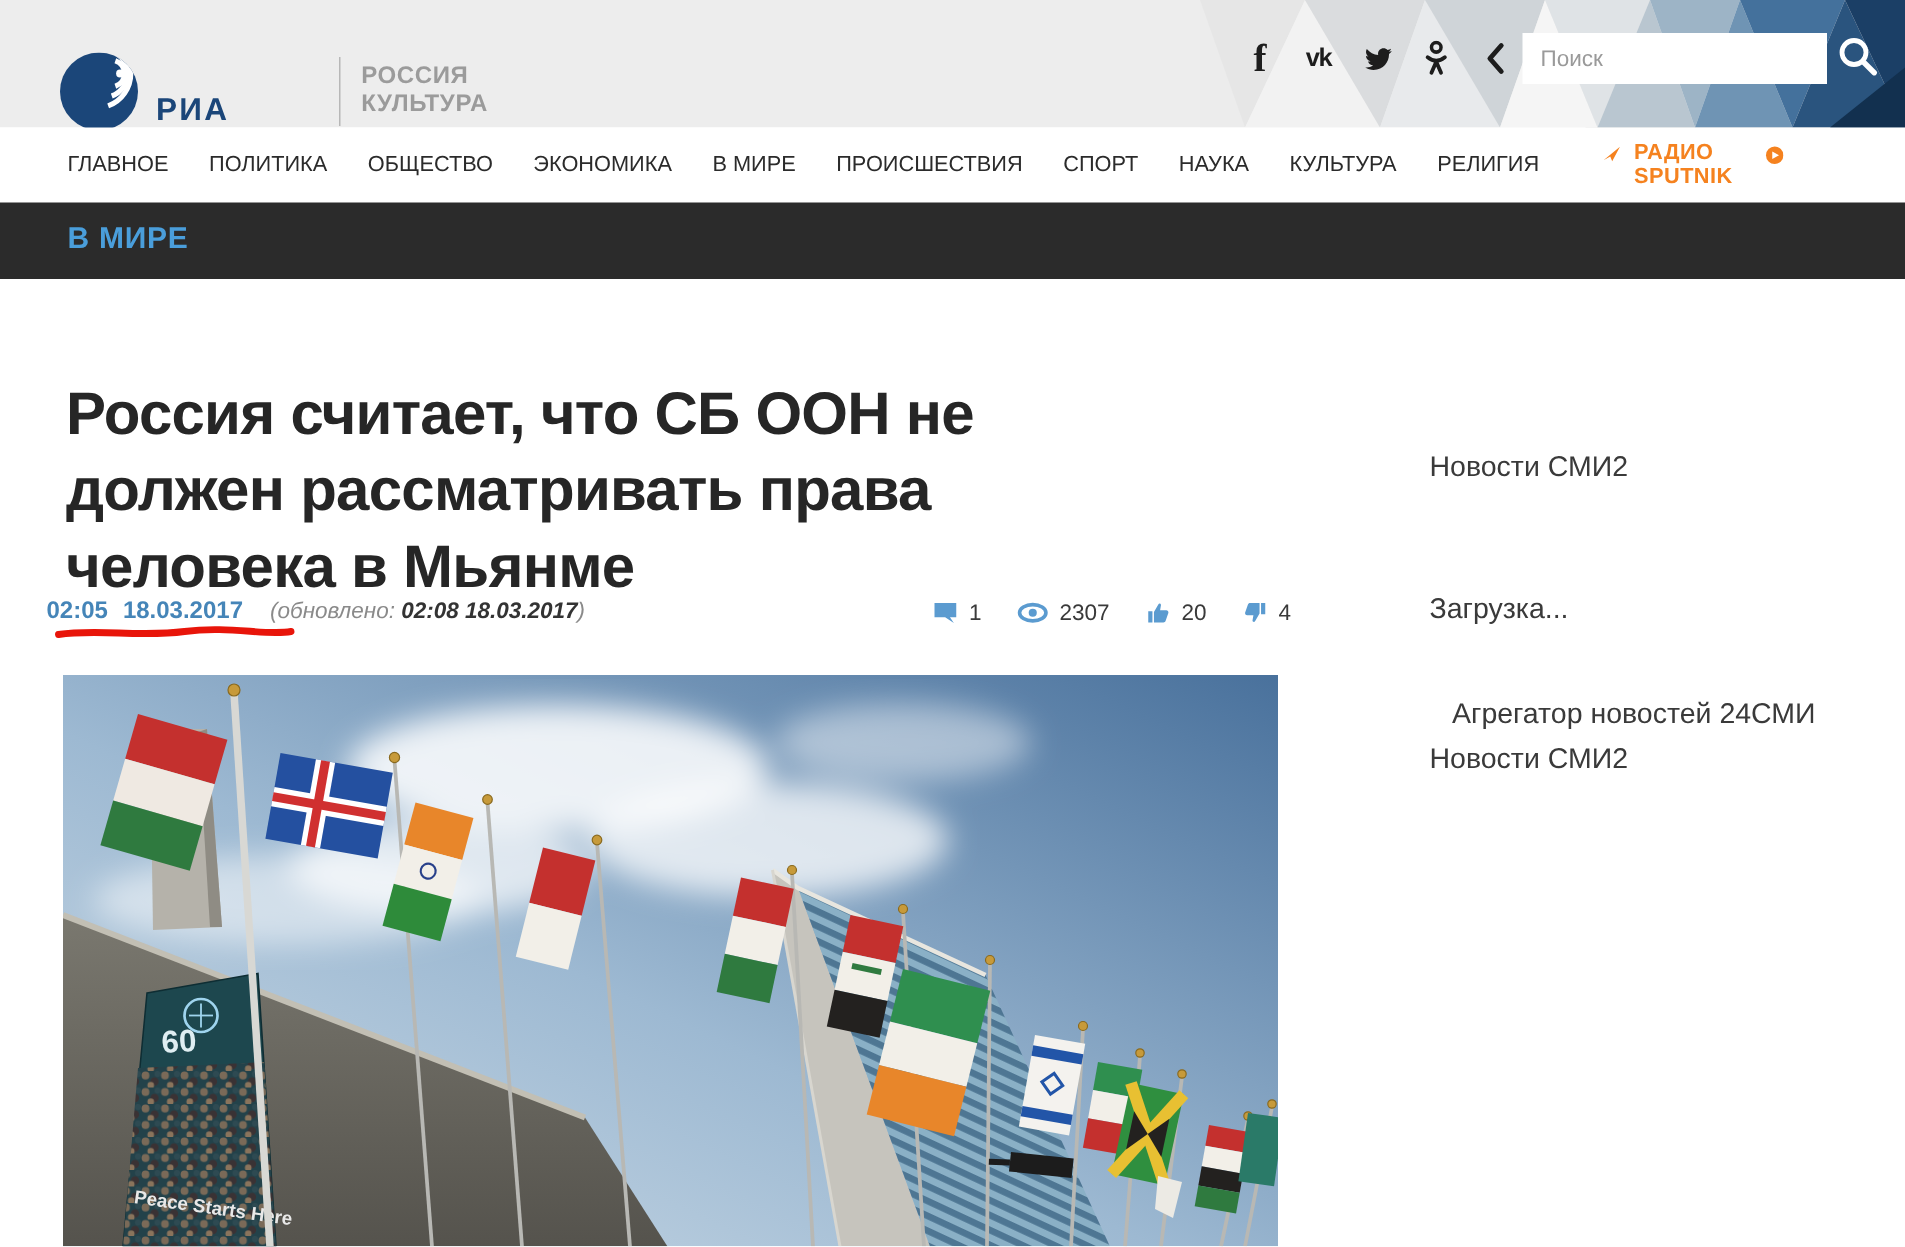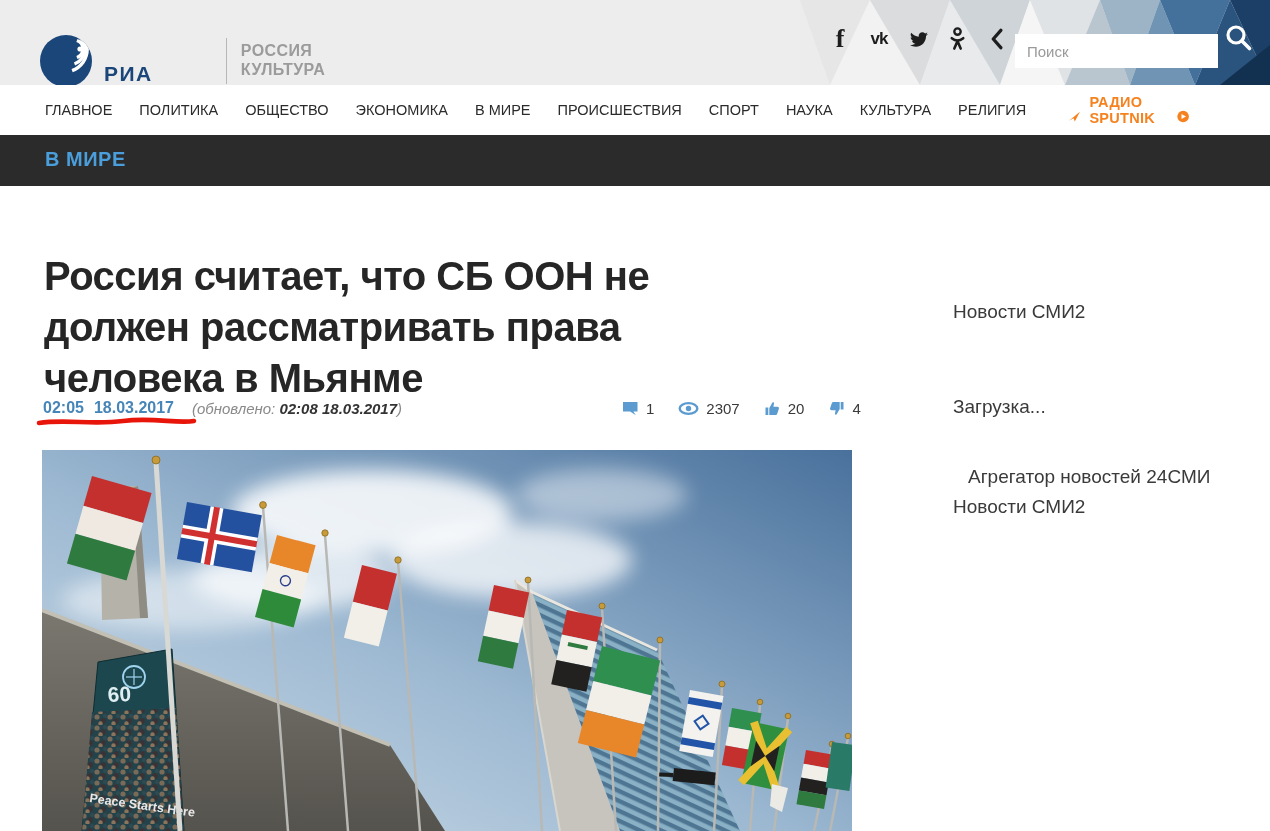--- a/index.html
+++ b/index.html
@@ -14,37 +14,37 @@
   .logo{position:absolute;left:40px;top:15px;display:flex;align-items:center;}
   .logo-text{margin-left:12px;line-height:1.05;margin-top:48px;}
   .logo-ria{font-size:21px;font-weight:800;color:#1b4679;letter-spacing:1.5px;}
   .logo-novosti{font-size:21px;font-weight:800;color:#4c9fe0;letter-spacing:.4px;}
   .logo-divider{width:1px;height:46px;background:#b7b7b7;margin:0 14px;}
   .logo-tagline{font-size:16px;font-weight:700;color:#9b9b9b;line-height:1.18;letter-spacing:.4px;}
   .social{position:absolute;left:828px;top:22px;display:flex;align-items:center;gap:15px;height:34px;}
   .social .s-item{display:flex;align-items:center;justify-content:center;width:24px;height:28px;color:#1d1d1d;cursor:pointer;}
   .s-f{font-size:26px;font-weight:800;font-family:"Liberation Serif",serif;}
   .s-vk{font-size:17px;font-weight:800;letter-spacing:-1px;}
-  .search-input{position:absolute;left:1015px;top:34px;width:179px;height:34px;background:#fff;border:0;outline:none;
+  .search-input{position:absolute;left:1015px;top:22px;width:179px;height:34px;background:#fff;border:0;outline:none;
     padding:0 12px;font-size:15px;color:#333;font-family:"Liberation Sans",sans-serif;}
   .search-input::placeholder{color:#9a9a9a;}
   .search-btn{position:absolute;left:1222px;top:22px;width:34px;height:34px;background:transparent;border:0;cursor:pointer;padding:0;}
   
   .nav{position:absolute;left:0;top:85px;width:1057px;height:50px;background:#ffffff;
     display:flex;align-items:center;padding-left:45px;box-sizing:border-box;}
   .nav-item{font-size:14.5px;color:#2b2b2b;margin-right:27px;cursor:pointer;white-space:nowrap;}
-  .radio{display:flex;align-items:flex-end;gap:8px;margin-left:16px;cursor:pointer;}
+  .radio{display:flex;align-items:flex-start;gap:8px;margin-left:16px;cursor:pointer;}
   .radio-label{font-size:14.5px;font-weight:700;color:#f5821f;letter-spacing:.3px;}
   
   .section-bar{position:absolute;left:0;top:135px;width:1270px;height:51px;background:#2b2b2b;}
   .section-label{position:absolute;left:45px;top:13px;font-size:20px;font-weight:700;color:#4a9edb;letter-spacing:.5px;cursor:pointer;}
   
   .article-title{position:absolute;left:44px;top:224px;width:700px;font-size:40px;line-height:51px;
     font-weight:700;color:#262626;letter-spacing:-0.5px;}
-  .meta{position:absolute;left:43px;top:399px;display:flex;align-items:flex-end;font-size:16px;}
+  .meta{position:absolute;left:31px;top:399px;display:flex;align-items:flex-start;font-size:16px;}
   .meta-time{font-weight:700;color:#4585b8;}
   .meta-date{font-weight:700;color:#4585b8;margin-left:10px;}
   .meta-updated{color:#8a8a8a;font-size:15px;margin-left:18px;font-style:italic;}
   .meta-updated .upd-val{color:#333;font-weight:700;}
   .redline{position:absolute;left:35px;top:415px;width:164px;height:14px;}
   .stats{position:absolute;left:622px;top:400px;display:flex;align-items:center;gap:24px;font-size:15px;color:#3a3a3a;}
   .stat{display:flex;align-items:center;gap:7px;cursor:pointer;}
   
   .photo{position:absolute;left:42px;top:450px;width:810px;height:381px;overflow:hidden;}
   

